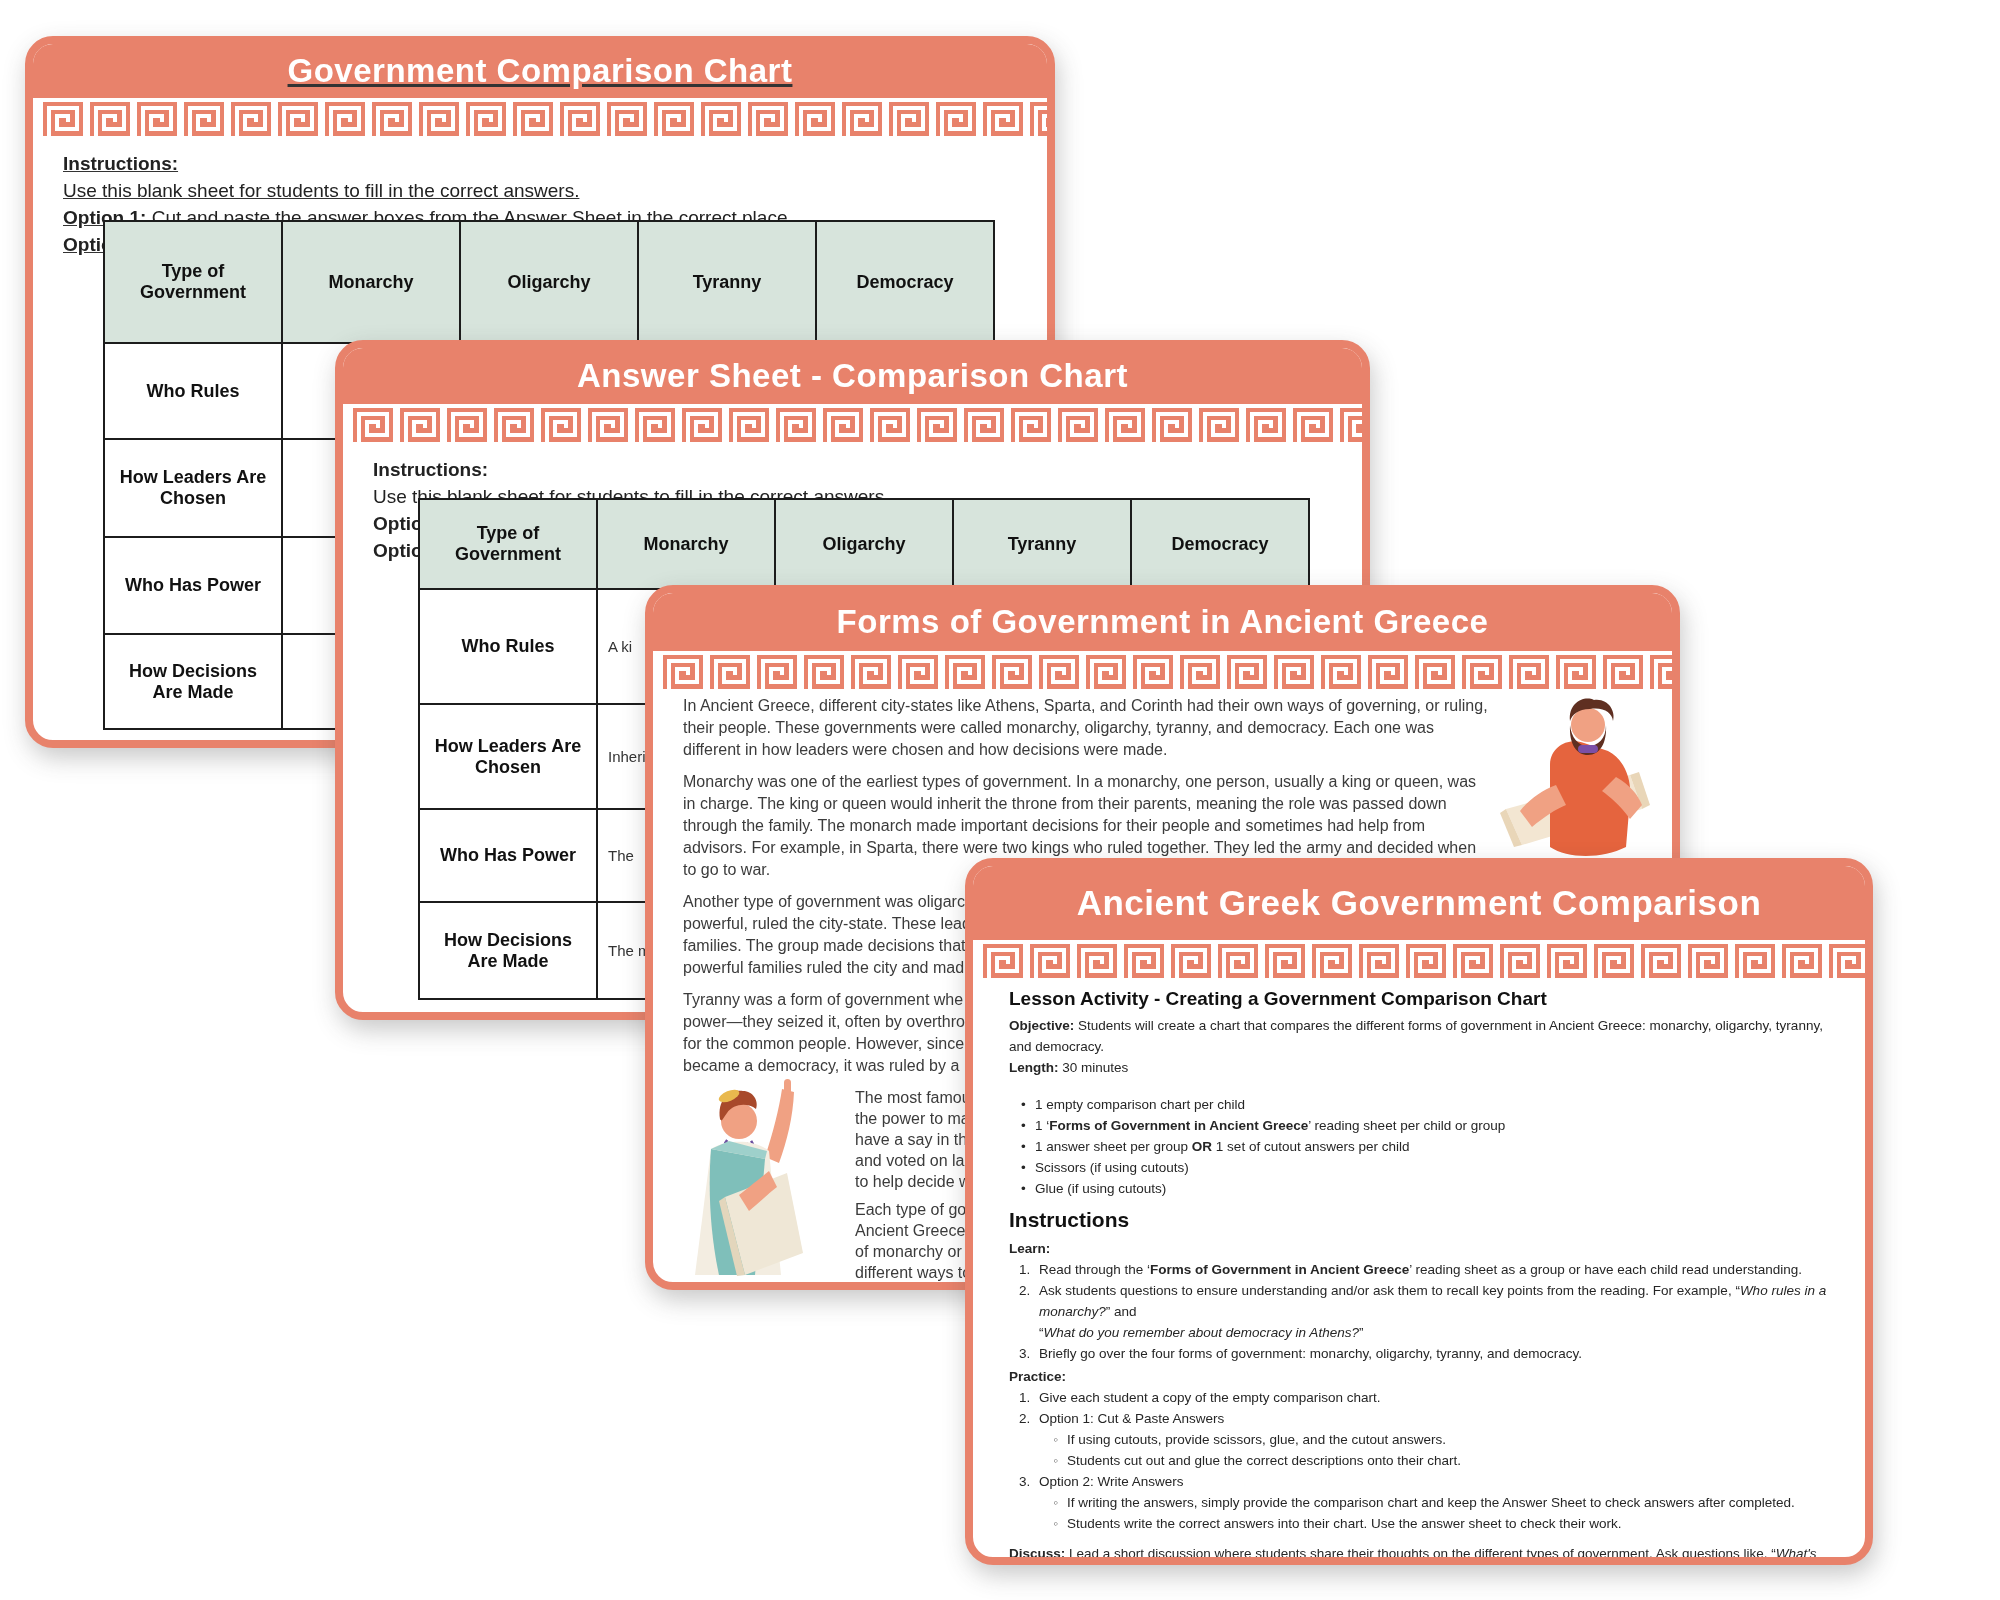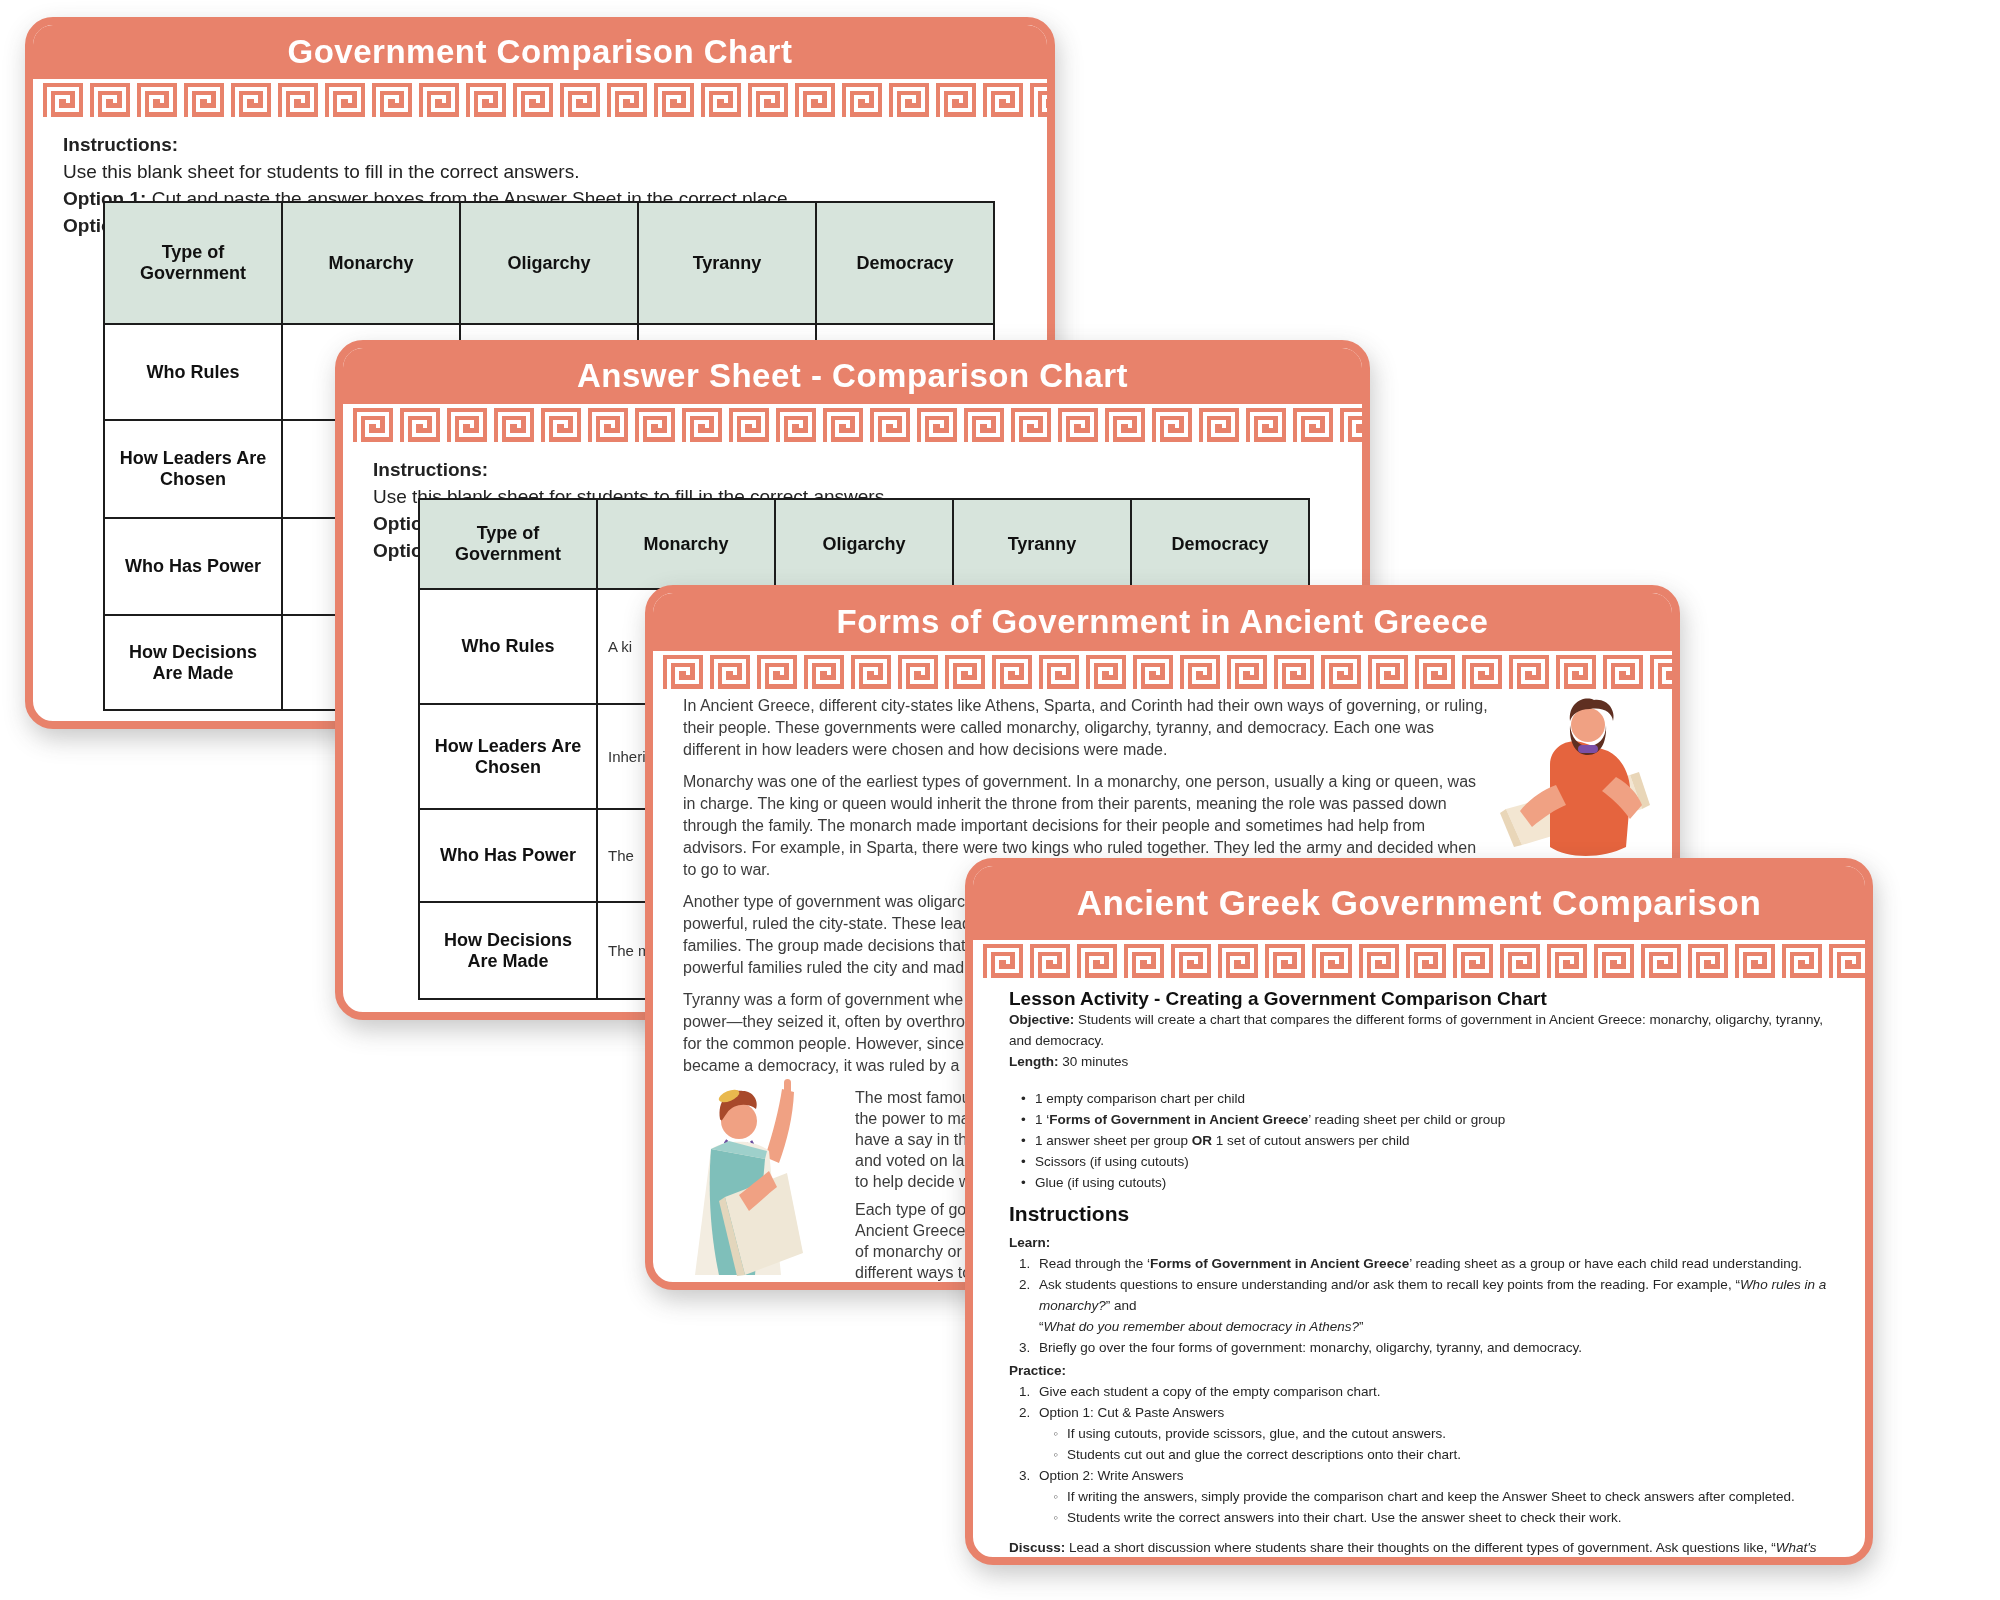--- a/index.html
+++ b/index.html
@@ -3,21 +3,21 @@
 <meta charset="utf-8">
 <style>
   :root{ --coral:#E8826B; --mint:#D7E4DC; --ink:#1c1c1c; }
   *{box-sizing:border-box;}
   html,body{margin:0;padding:0;}
   body{width:2000px;height:1600px;position:relative;background:#ffffff;
        font-family:"Liberation Sans",sans-serif;color:#333;}
   .page{position:absolute;background:#fff;border:8px solid var(--coral);
         border-radius:28px;overflow:hidden;
         box-shadow:3px 10px 24px rgba(60,60,60,.28);}
-  #page1{left:25px;top:17px;width:1030px;height:712px;z-index:1;}
+  #page1{left:25px;top:36px;width:1030px;height:712px;z-index:1;text-decoration:underline;}
   #page2{left:335px;top:340px;width:1035px;height:680px;z-index:2;}
   #page3{left:645px;top:585px;width:1035px;height:705px;z-index:3;}
   #page4{left:965px;top:858px;width:908px;height:707px;z-index:4;}
   .page-header{background:var(--coral);color:#fff;text-align:center;font-weight:700;
                letter-spacing:.5px;white-space:nowrap;}
   #page1 .page-header{height:54px;line-height:54px;font-size:33px;}
   #page2 .page-header{height:56px;line-height:56px;font-size:33px;}
   #page3 .page-header{height:58px;line-height:58px;font-size:33px;}
   #page4 .page-header{height:74px;line-height:74px;font-size:35px;}
   .meander{height:40px;display:flex;align-items:center;gap:7px;padding:2px 10px 0;
@@ -44,21 +44,21 @@
   .p3-body p{margin:0 0 10px;white-space:pre-line;}
   .p3-frag{position:absolute;font-size:16px;line-height:21px;color:#3b3b3b;
            white-space:pre-line;}
   #p3-frag5{left:202px;top:494px;}
   #p3-frag6{left:202px;top:606px;}
   .ill{position:absolute;}
   #ill-reader{right:12px;top:100px;}
   #ill-orator{left:14px;top:484px;}
   
   .p4-body{padding:6px 36px 0;font-size:13.5px;line-height:21px;color:#262626;}
-  .p4-body .h2{font-size:19px;font-weight:700;color:#111;margin:2px 0 0;}
+  .p4-body .h2{font-size:19px;font-weight:700;color:#111;margin:2px 0 6px;}
   .p4-body .h2.big{font-size:21px;margin:10px 0 8px;}
   .p4-body .line{margin:0;}
   .bullets{margin:16px 0 2px;}
   .bullet{position:relative;padding-left:26px;}
   .bullet::before{content:"•";position:absolute;left:12px;}
   .numlist{counter-reset:n;margin:0 0 2px;}
   .ni{position:relative;padding-left:30px;}
   .ni::before{counter-increment:n;content:counter(n) ".";position:absolute;left:10px;}
   .sub{position:relative;padding-left:58px;}
   .sub::before{content:"◦";position:absolute;left:44px;color:#666;}

